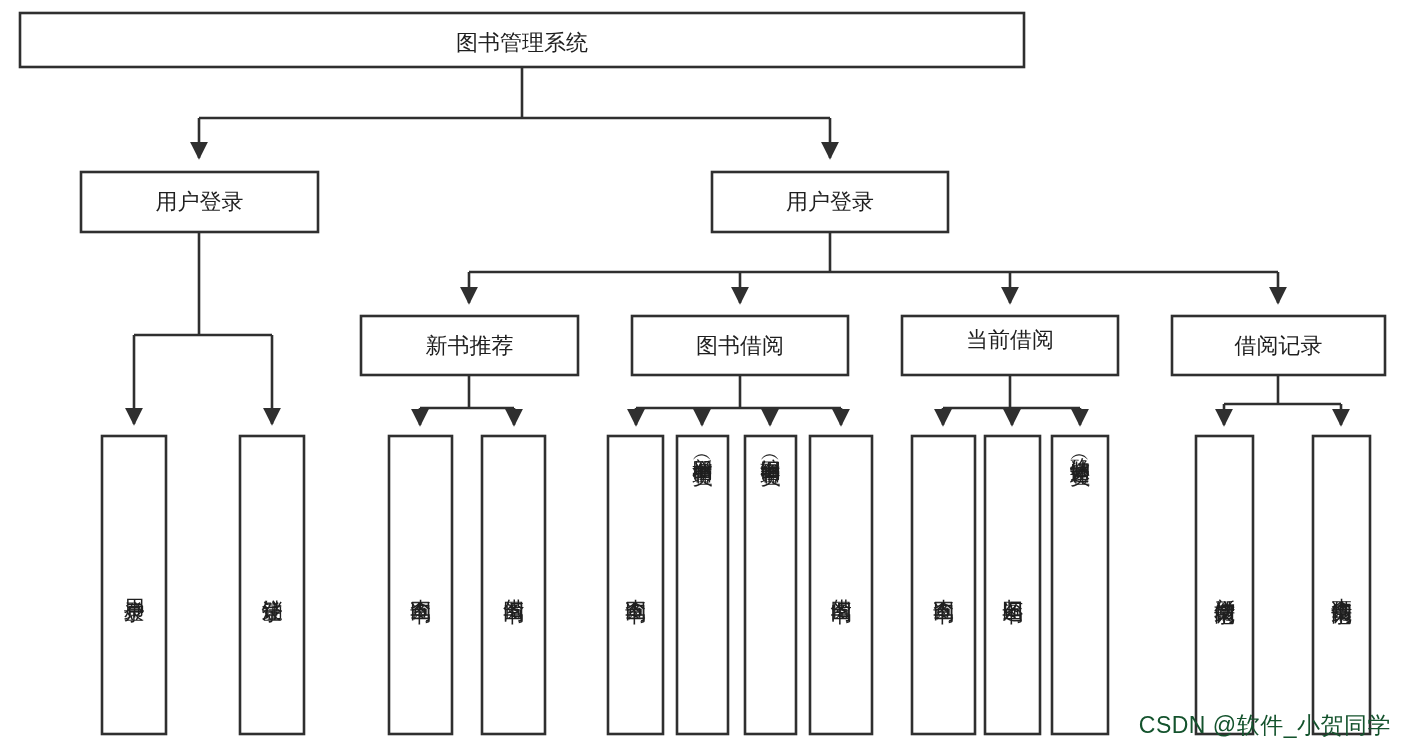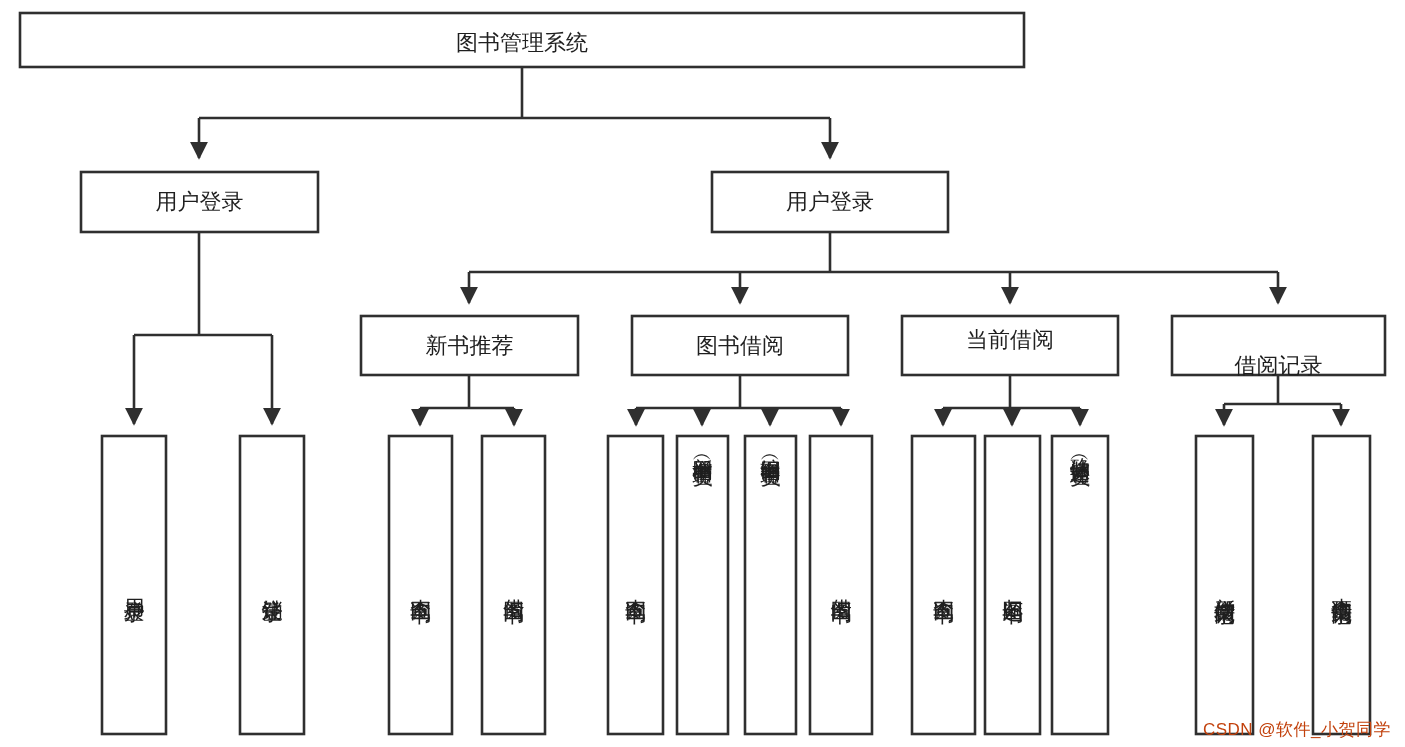--- a/index.html
+++ b/index.html
@@ -64,22 +64,22 @@
     align-items: center;
     justify-content: center;
     white-space: nowrap;
     pointer-events: none;
   }
   #watermark {
     position: absolute;
     right: 14px;
     bottom: 6px;
     font-family: "Liberation Sans", "DejaVu Sans", sans-serif;
-    font-size: 17px;
-    color: #c2410c;
+    font-size: 23px;
+    color: #14532d;
     white-space: nowrap;
     letter-spacing: 0.5px;
   }
 </style>
 </head>
 <body>
 
 <svg id="diagram" viewBox="0 0 1405 747">
   <defs>
     <marker id="arrow" viewBox="0 0 10 10" refX="9" refY="5" markerWidth="7" markerHeight="7" orient="auto-start-reverse">
@@ -157,21 +157,21 @@
 </svg>
 
 <div class="htext-wrap" style="left:20px; top:13px; width:1004px; height:60px;">图书管理系统</div>
 
 <div class="htext-wrap" style="left:81px; top:172px; width:237px; height:60px;">用户登录</div>
 <div class="htext-wrap" style="left:712px; top:172px; width:236px; height:60px;">用户登录</div>
 
 <div class="htext-wrap" style="left:361px; top:316px; width:217px; height:59px;border-radius:14px;">新书推荐</div>
 <div class="htext-wrap" style="left:632px; top:316px; width:216px; height:59px;">图书借阅</div>
 <div class="htext-wrap" style="left:902px; top:316px; width:216px; height:47px;">当前借阅</div>
-<div class="htext-wrap" style="left:1172px; top:316px; width:213px; height:59px;margin-top:20px;">借阅记录</div>
+<div class="htext-wrap" style="left:1172px; top:316px; width:213px; height:59px;">借阅记录</div>
 
 <div class="vtext-wrap" style="left:102px; top:436px; width:64px; height:298px;">用户登录</div>
 <div class="vtext-wrap" style="left:240px; top:436px; width:64px; height:298px;">注销登录</div>
 
 <div class="vtext-wrap" style="left:389px; top:436px; width:63px; height:298px;">查询图书</div>
 <div class="vtext-wrap" style="left:482px; top:436px; width:63px; height:298px;">借阅图书</div>
 
 <div class="vtext-wrap" style="left:608px; top:436px; width:55px; height:298px;">查询图书</div>
 <div class="vtext-wrap top-aligned" style="left:677px; top:442px; width:51px; height:292px; font-size:20px;">新增图书（管理员）</div>
 <div class="vtext-wrap top-aligned" style="left:745px; top:442px; width:51px; height:292px; font-size:20px;">编辑图书（管理员）</div>

